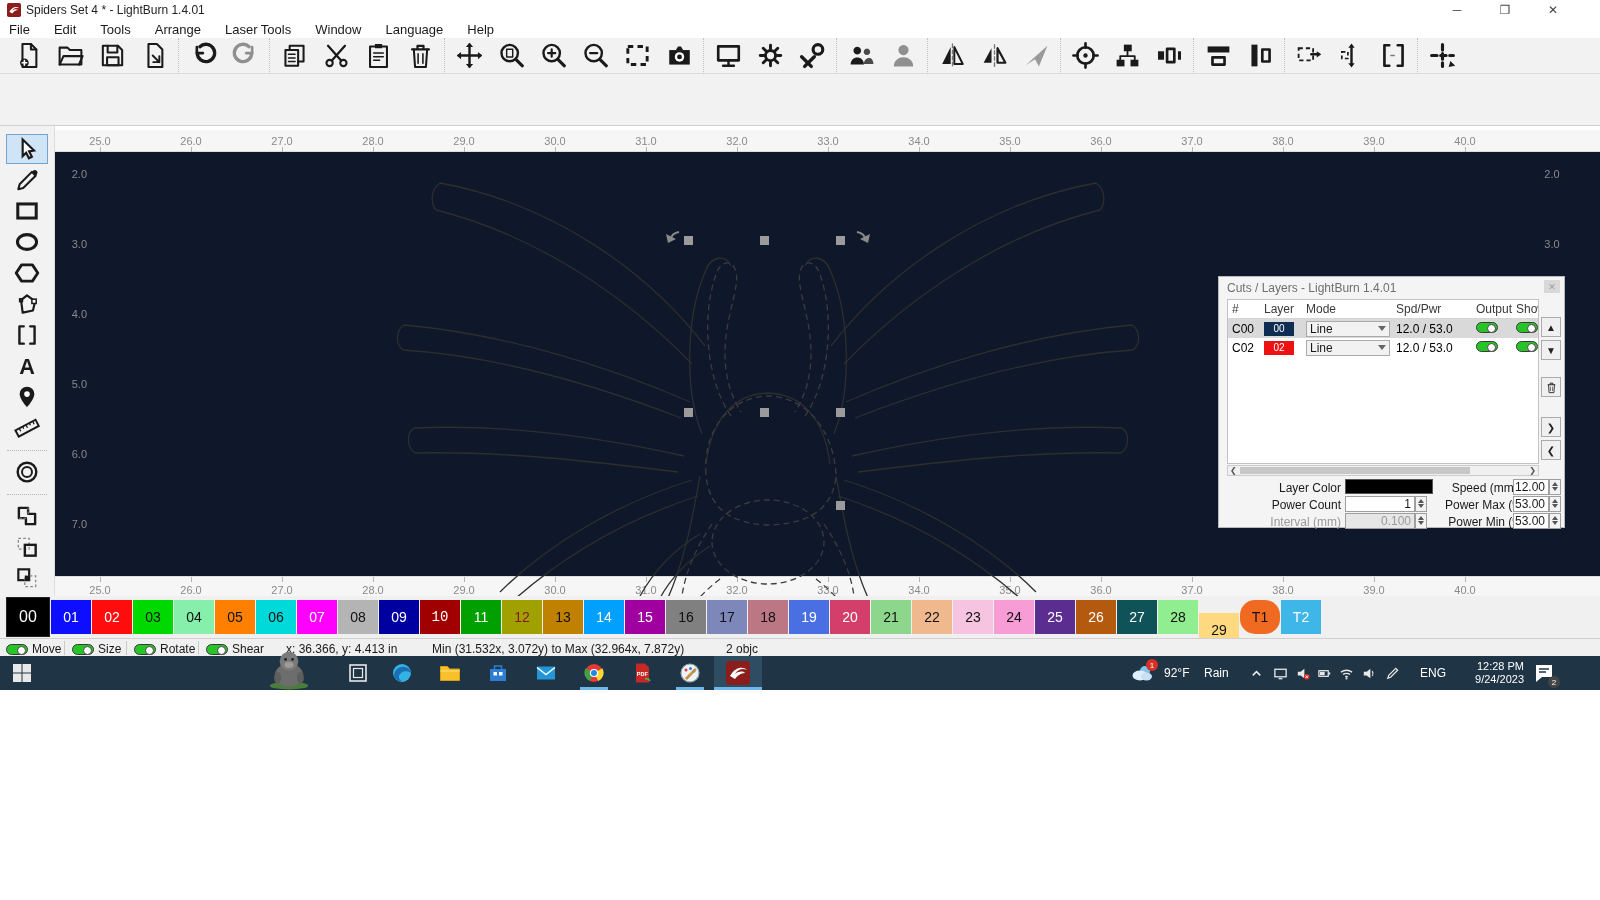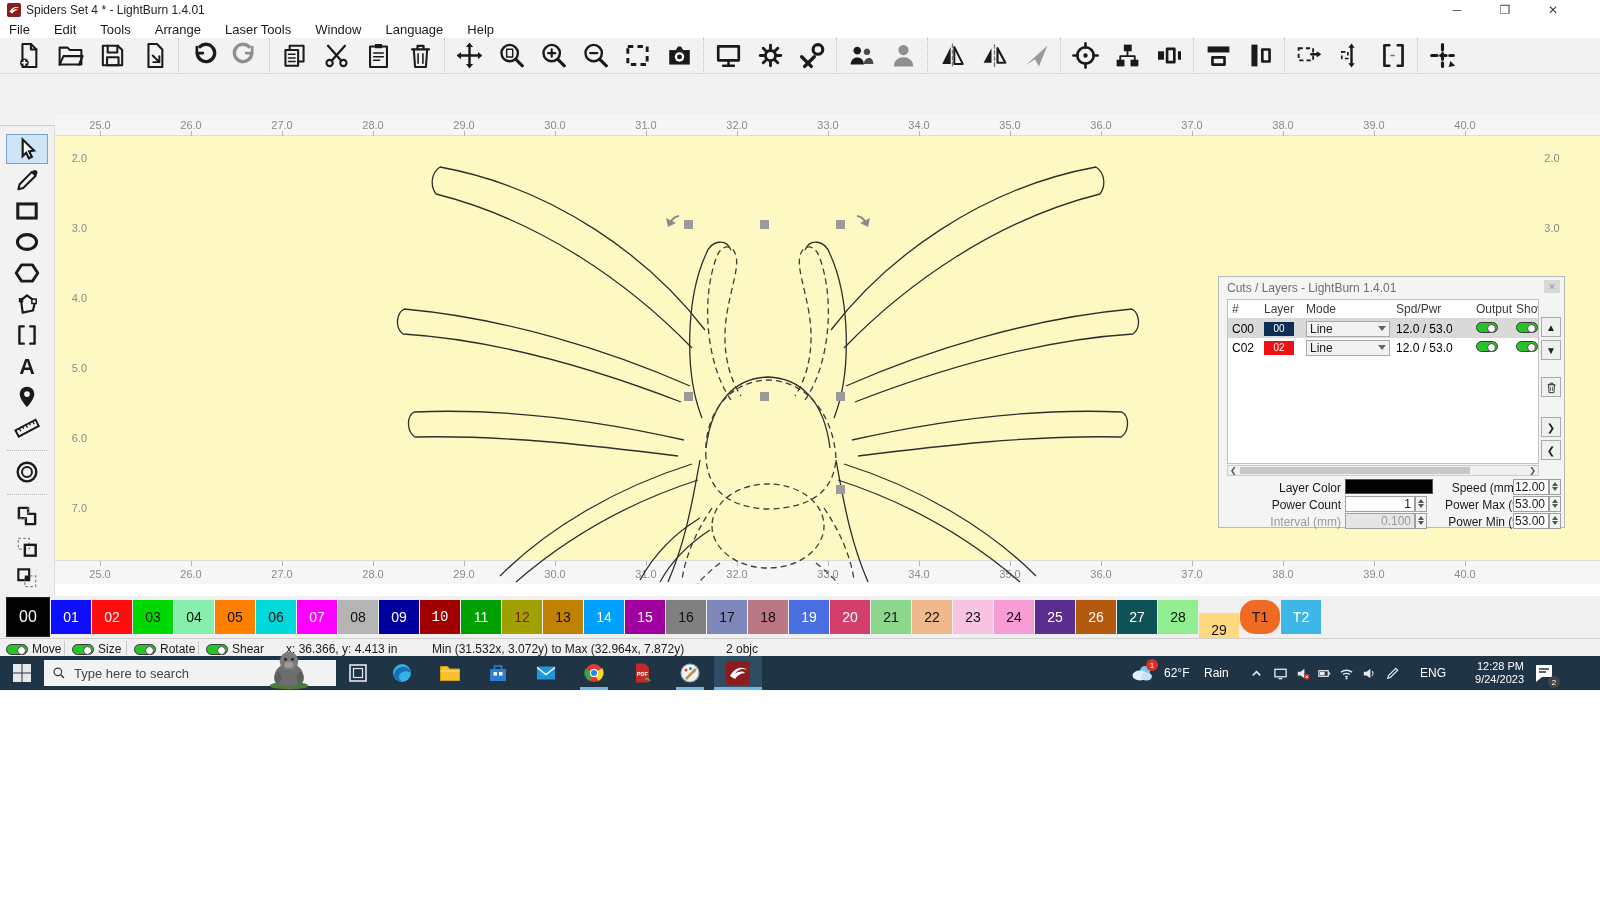--- a/index.html
+++ b/index.html
@@ -43,21 +43,21 @@
   .vsep { position:absolute; top:78px; height:44px; border-left:1px dotted #bdbdbd; }
   .big-icon { position:absolute; top:81px; width:40px; height:38px; display:flex; align-items:center; justify-content:center; }
   .big-icon svg { width:36px; height:36px; }
   
   #tools-left { position:absolute; left:0; top:126px; width:55px; height:470px; background:#f2f2f2; border-right:1px solid #dcdcdc; display:flex; flex-direction:column; align-items:center; padding-top:8px; }
   .tool-cell { width:42px; height:30px; display:flex; align-items:center; justify-content:center; margin-bottom:1px; }
   .tool-cell svg { width:26px; height:26px; }
   .tool-cell.sel { background:#cfe4f7; border:1px solid #77a4cc; }
   .tool-sep { width:40px; border-top:1px dotted #b5b5b5; margin:6px 0; }
   
-  #canvas { position:absolute; left:55px; top:114px; width:1545px; height:470px; background:#fef9c3; }
+  #canvas { position:absolute; left:55px; top:130px; width:1545px; height:470px; background:#0f172a; }
   #ruler-top { position:absolute; left:0; top:0; width:1545px; height:22px; background:#f6f6f6; border-bottom:1px solid #ddd; }
   #ruler-bottom { position:absolute; left:0; top:446px; width:1545px; height:24px; background:#f6f6f6; border-top:1px solid #ddd; }
   .rnum { position:absolute; font-size:11px; color:#8a8a8a; width:34px; text-align:center; }
   .rtick { position:absolute; width:1px; height:5px; background:#b5b5b5; }
   #art-svg { position:absolute; left:0; top:0; width:1545px; height:470px; }
   .handle { position:absolute; width:9px; height:9px; background:#9b9b9b; }
   
   #cuts-panel { position:absolute; left:1218px; top:276px; width:347px; height:252px; background:#f4f4f4; border:1px solid #b9b9b9; z-index:10; font-size:12px; }
   #cuts-title { position:absolute; left:8px; top:4px; color:#6f6f6f; font-size:12px; }
   #cuts-close { position:absolute; right:4px; top:3px; width:16px; height:13px; background:#d8d8d8; color:#9a9a9a; font-size:9px; display:flex; align-items:center; justify-content:center; }
@@ -904,27 +904,20 @@
 
 <div id="taskbar">
   <span class="tk-icon" style="left:10px;">
     <svg viewBox="0 0 24 24">
         <rect x="3" y="3" width="8.5" height="8.5" fill="#e8e8e8"></rect>
         <rect x="12.5" y="3" width="8.5" height="8.5" fill="#e8e8e8"></rect>
         <rect x="3" y="12.5" width="8.5" height="8.5" fill="#e8e8e8"></rect>
         <rect x="12.5" y="12.5" width="8.5" height="8.5" fill="#e8e8e8"></rect>
       </svg>
   </span>
-  <div id="search-box">
-    <svg viewBox="0 0 24 24" width="14" height="14">
-        <circle cx="10" cy="10" r="6.5" fill="none" stroke="#333" stroke-width="2"></circle>
-        <path d="M15 15l5.5 5.5" stroke="#333" stroke-width="2.2"></path>
-      </svg>
-    <span>Type here to search</span>
-  </div>
   <span class="abs" style="left:268px;top:-8px;width:42px;height:42px;z-index:3;">
     <svg viewBox="0 0 24 24" width="42" height="42">
         <ellipse cx="12" cy="21.5" rx="11" ry="2.2" fill="#4c7c3c"></ellipse>
         <ellipse cx="12" cy="15.5" rx="8" ry="6.5" fill="#6d6d6d"></ellipse>
         <circle cx="12" cy="7.5" r="5.3" fill="#7a7a7a"></circle>
         <circle cx="10" cy="6.5" r="0.8" fill="#222"></circle>
         <circle cx="14" cy="6.5" r="0.8" fill="#222"></circle>
         <ellipse cx="12" cy="9.6" rx="2.6" ry="1.8" fill="#9b9b9b"></ellipse>
         <ellipse cx="5.5" cy="17" rx="2" ry="3.4" fill="#5e5e5e"></ellipse>
         <ellipse cx="18.5" cy="17" rx="2" ry="3.4" fill="#5e5e5e"></ellipse>
@@ -932,21 +925,21 @@
   </span>
 
   <span class="tk-icon" style="left:1130px;">
     <svg viewBox="0 0 24 24">
         <circle cx="15" cy="10" r="5" fill="#7ec3f0"></circle>
         <ellipse cx="10" cy="14.5" rx="7.5" ry="5" fill="#dfeefb"></ellipse>
         <ellipse cx="16.5" cy="15.5" rx="5.5" ry="4" fill="#c9dff2"></ellipse>
       </svg>
   </span>
   <span class="badge" style="left:1146px;top:3px;">1</span>
-  <span class="tray-txt" style="left:1164px;top:10px;">62°F</span>
+  <span class="tray-txt" style="left:1164px;top:10px;">92°F</span>
   <span class="tray-txt" style="left:1204px;top:10px;">Rain</span>
   <span class="tray-txt" style="left:1420px;top:10px;">ENG</span>
   <div id="clock">
     <div>12:28 PM</div>
     <div>9/24/2023</div>
   </div>
   <span class="tk-icon" style="left:1532px;">
     <svg viewBox="0 0 24 24">
         <path d="M4 4h16v12H10l-6 5z" fill="#fff"></path>
         <path d="M7 8h10M7 11h7" stroke="#1f3546" stroke-width="1.4"></path>

